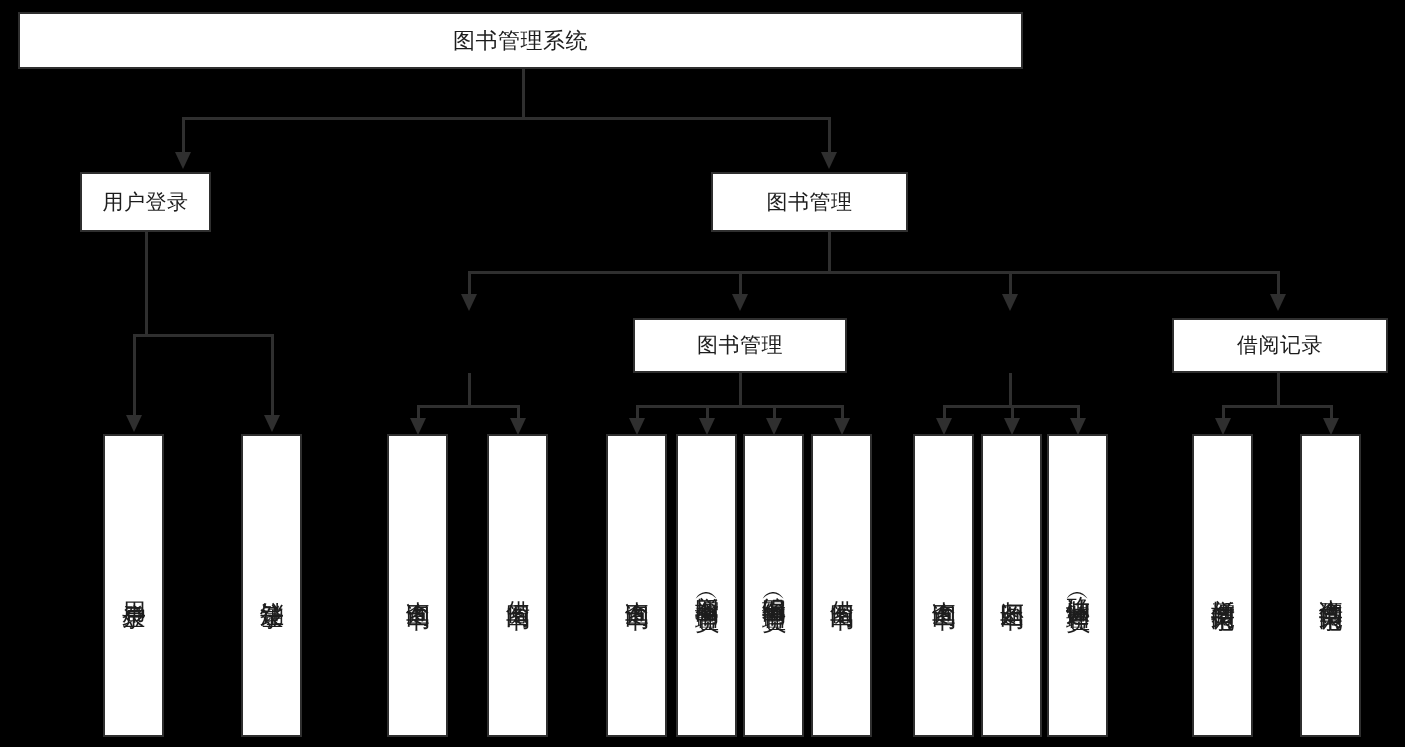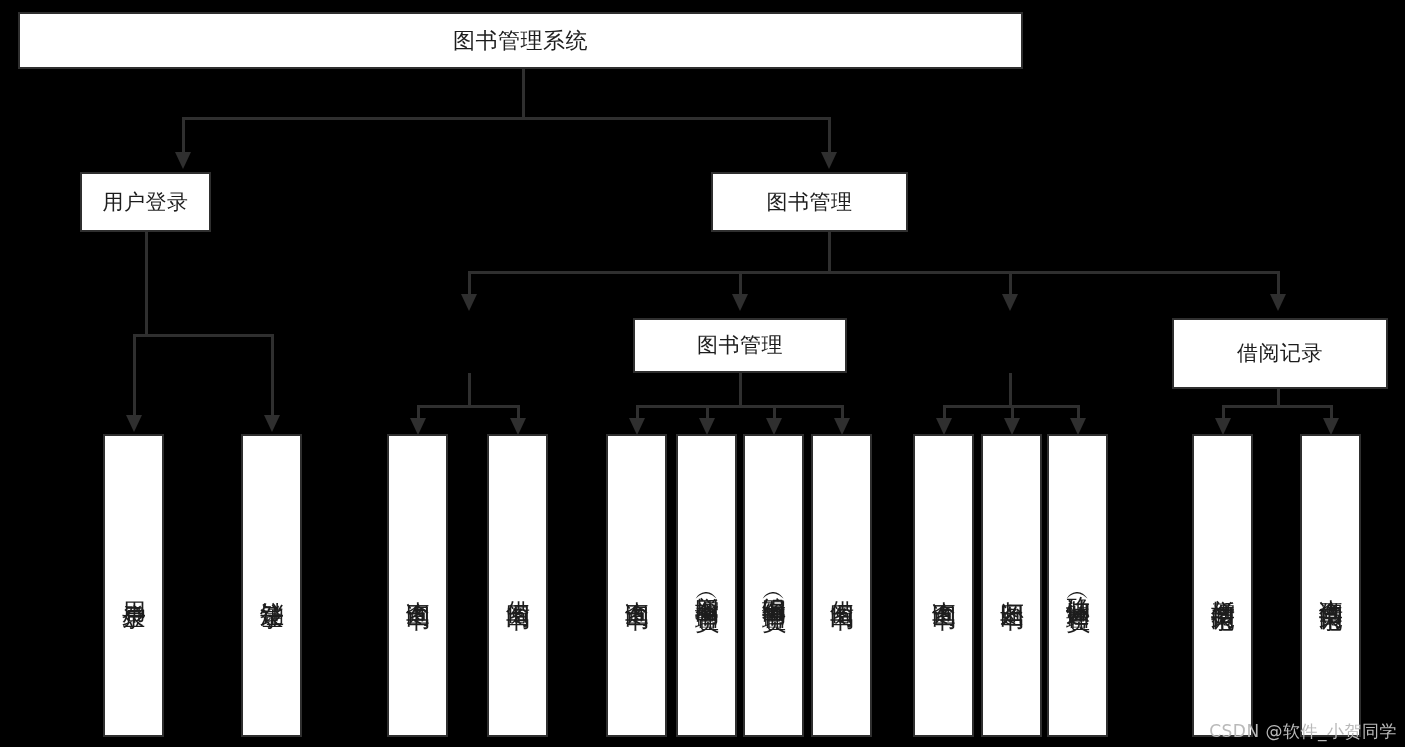--- a/index.html
+++ b/index.html
@@ -160,21 +160,21 @@
   <div class="node h" style="left:711px; top:172px; width:197px; height:60px;">
     <span class="label">图书管理</span>
   </div>
 
 
   <div class="node h" style="left:633px; top:318px; width:214px; height:55px;">
     <span class="label">图书管理</span>
   </div>
 
 
-  <div class="node h" style="left:1172px; top:318px; width:216px; height:71px;">
+  <div class="node h" style="left:1172px; top:318px; width:216px; height:55px;">
     <span class="label">借阅记录</span>
   </div>
 
   <div class="node v" style="left:103px; top:434px; width:61px; height:303px;">
     <span class="label">用户登录</span>
   </div>
   <div class="node v" style="left:241px; top:434px; width:61px; height:303px;">
     <span class="label">注销登录</span>
   </div>
 
@@ -208,15 +208,14 @@
     <span class="label">确认归还（管理员）</span>
   </div>
 
   <div class="node v" style="left:1192px; top:434px; width:61px; height:303px;">
     <span class="label">新增借阅记录</span>
   </div>
   <div class="node v" style="left:1300px; top:434px; width:61px; height:303px;">
     <span class="label">查询借阅记录</span>
   </div>
 
-  <div id="watermark">CSDN @软件_小贺同学</div>
 
 </div>
 
 </body></html>

